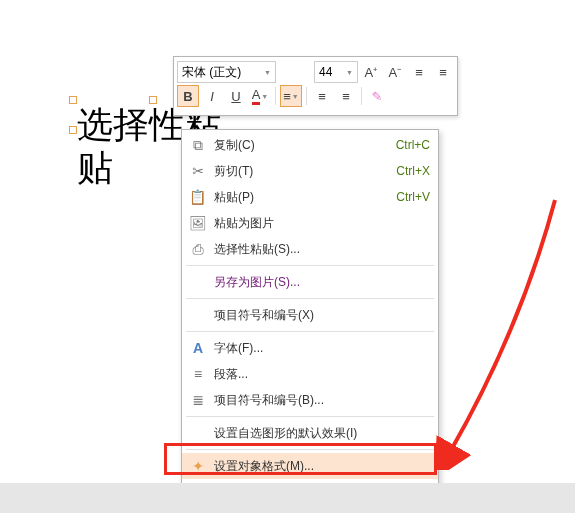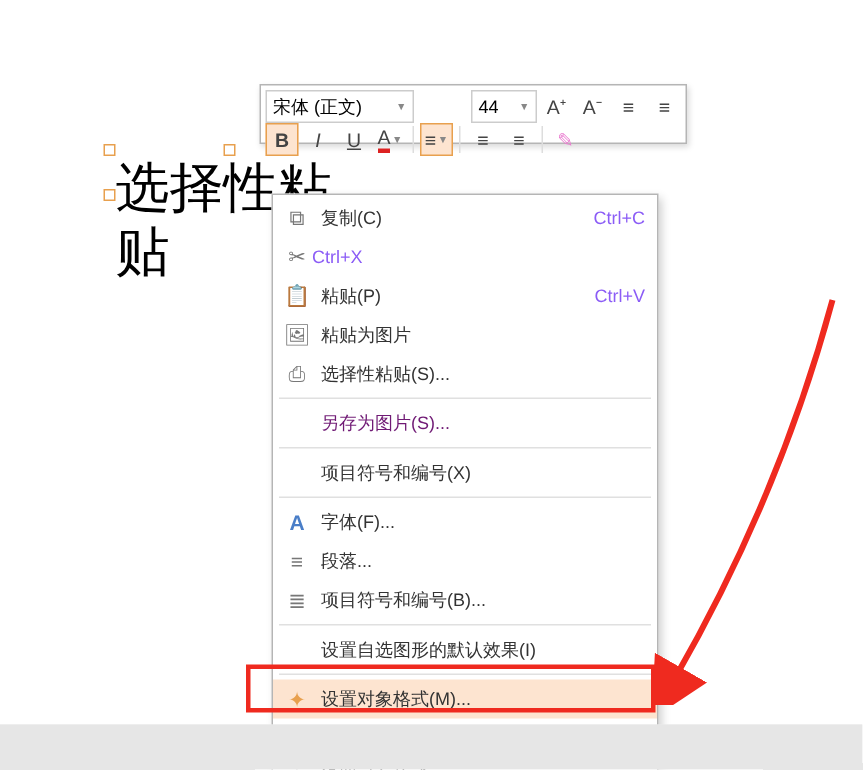--- a/index.html
+++ b/index.html
@@ -5,36 +5,36 @@
 * { box-sizing: border-box; margin: 0; padding: 0; font-family: "Microsoft YaHei", sans-serif; }
 body { width: 575px; height: 513px; background: #fff; position: relative; overflow: hidden; }
 
 .selection-box { position: absolute; top: 100px; left: 73px; width: 160px; height: 60px; }
 .selection-box .h { position: absolute; width: 8px; height: 8px; background: #fff; border: 1px solid #e8a04e; }
 .selection-box .h1 { left: -4px; top: 50%; transform: translateY(-50%); }
 .selection-box .h4 { left: 50%; top: -4px; transform: translateX(-50%); }
 .selection-box .h5 { left: -4px; top: -4px; }
 .selection-box .txt { font-size: 36px; font-family: "SimSun", serif; padding: 4px; line-height: 1.2; }
 
-.toolbar { position: absolute; top: 56px; left: 173px; width: 285px; height: 40px; background: #fff; border: 1px solid #b5b5b5; box-shadow: 1px 2px 4px rgba(0,0,0,0.15); display: flex; flex-direction: column; padding: 3px; }
+.toolbar { position: absolute; top: 56px; left: 173px; width: 285px; height: 60px; background: #fff; border: 1px solid #b5b5b5; box-shadow: 1px 2px 4px rgba(0,0,0,0.15); display: flex; flex-direction: column; padding: 3px; }
 .toolbar-row { display: flex; align-items: center; height: 24px; gap: 2px; }
 .font-sel { flex: 1; height: 22px; border: 1px solid #ccc; font-size: 12px; padding: 0 4px; display: flex; align-items: center; justify-content: space-between; }
 .font-size-sel { width: 44px; height: 22px; border: 1px solid #ccc; font-size: 12px; padding: 0 4px; display: flex; align-items: center; justify-content: space-between; margin-left: 36px; }
 .tbtn { width: 22px; height: 22px; display: flex; align-items: center; justify-content: center; font-size: 13px; cursor: pointer; color: #444; }
 .tbtn.hl { background: #fde4d0; border: 1px solid #e8a04e; }
 .dd { font-size: 7px; color: #888; margin-left: 1px; }
 .sep { width: 1px; height: 18px; background: #ddd; margin: 0 2px; }
 
 .menu { position: absolute; top: 129px; left: 181px; width: 258px; background: #fff; border: 1px solid #b5b5b5; box-shadow: 2px 3px 6px rgba(0,0,0,0.2); padding: 2px 0; }
 .menu-item { display: flex; align-items: center; height: 26px; padding: 0 8px 0 6px; font-size: 12px; color: #333; cursor: pointer; }
 .menu-item.disabled { color: #701a75; cursor: default; }
 .menu-item.highlight { background: #fde4d0; }
 .menu-item .ico { width: 20px; display: flex; align-items: center; justify-content: center; color: #777; font-size: 14px; }
 .menu-item .lbl { flex: 1; margin-left: 6px; }
-.menu-item .shc { color: #8b5cf6; font-size: 12px; }
+.menu-item .shc { color: #4d7c0f; font-size: 12px; }
 .menu-sep { height: 1px; background: #e0e0e0; margin: 3px 4px; }
 
 .red-box { position: absolute; top: 443px; left: 164px; width: 273px; height: 32px; border: 3px solid #ef2a1f; pointer-events: none; }
 .arrow-svg { position: absolute; top: 190px; left: 380px; pointer-events: none; }
 .bottom-bar { position: absolute; bottom: 0; left: 0; right: 0; height: 24px; background: #efefef; border-top: 30px solid #e6e6e6; }
 </style>
 </head>
 <body>
 
 <div class="selection-box">
@@ -84,20 +84,21 @@
 </div>
 
 <div class="menu">
   <div class="menu-item">
       <span class="ico">⧉</span>
       <span class="lbl">复制(C)</span>
       <span class="shc">Ctrl+C</span>
     </div>
   <div class="menu-item">
       <span class="ico">✂</span>
+      <span class="lbl">剪切(T)</span>
       <span class="shc">Ctrl+X</span>
     </div>
   <div class="menu-item">
       <span class="ico">📋</span>
       <span class="lbl">粘贴(P)</span>
       <span class="shc">Ctrl+V</span>
     </div>
   <div class="menu-item">
       <span class="ico">🖼</span>
       <span class="lbl">粘贴为图片</span>

